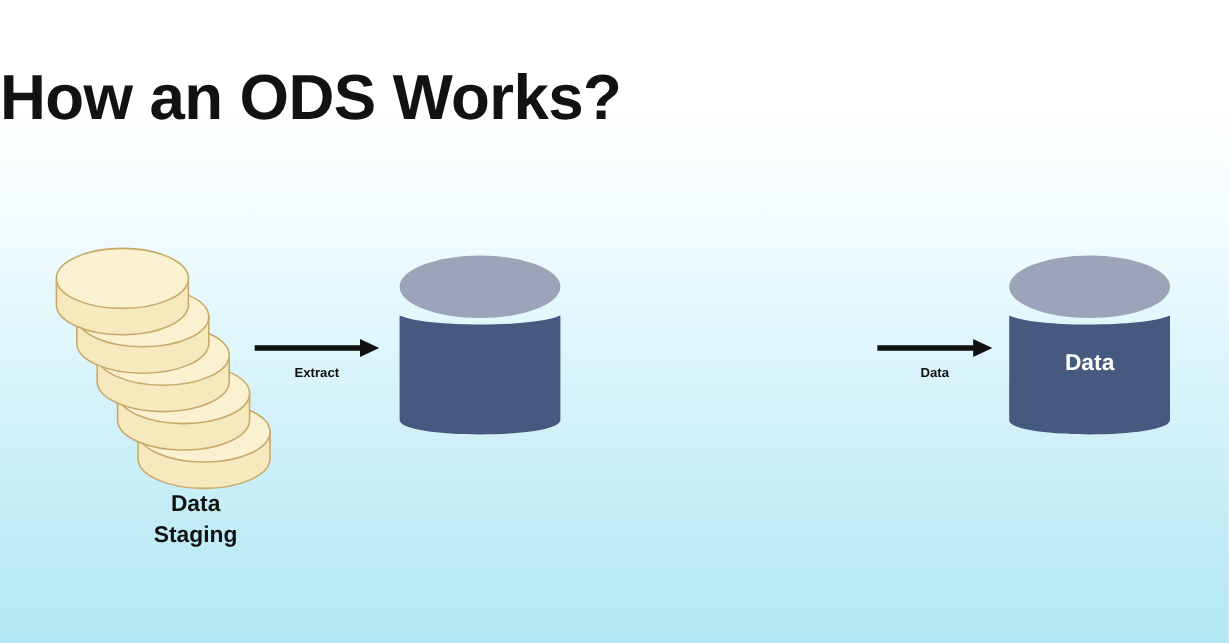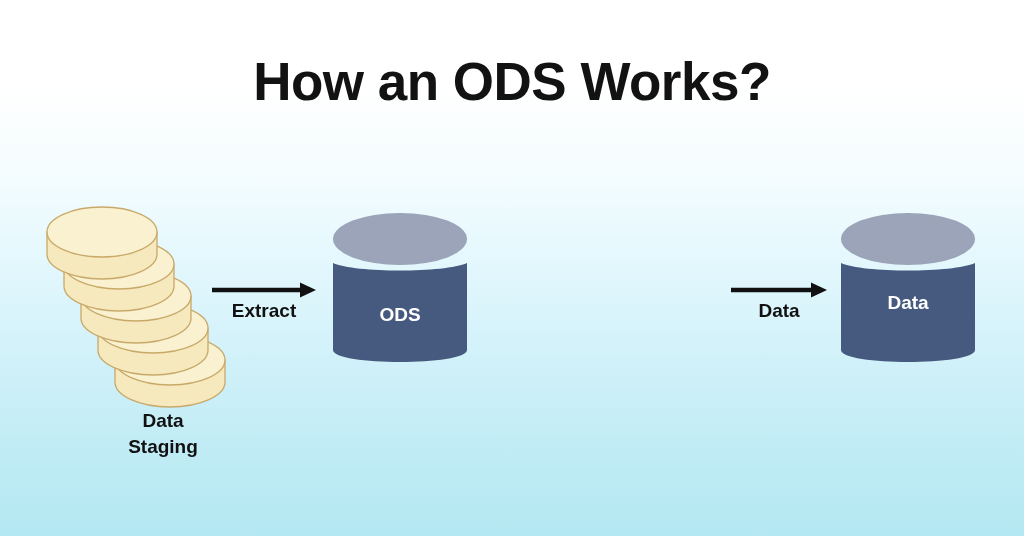--- a/index.html
+++ b/index.html
@@ -28,21 +28,20 @@
         #b4e8f2 100%);
     overflow: hidden;
   }
 
   
   #title {
     position: absolute;
     top: 52px;
     left: 0;
     width: 1024px;
-    text-align: center;
     font-size: 53px;
     line-height: 60px;
     font-weight: 700;
     letter-spacing: -0.5px;
     color: #121212;
     font-family: "Liberation Sans", sans-serif;
     white-space: nowrap;
   }
 
   
@@ -98,21 +97,21 @@
 
   
   .arrow-group { position: absolute; height: 56px; }
   .arrow-line { position: absolute; left: 0; top: 0; display: block; }
   .arrow-label {
     position: absolute;
     left: 0;
     top: 20px;
     width: 100%;
     text-align: center;
-    font-size: 19px;
+    font-size: 11px;
     line-height: 20px;
     font-weight: 700;
     color: #111111;
     white-space: nowrap;
   }
 
   #arrow-extract   { left: 212px; top: 281px; width: 104px; }
   #arrow-transform { left: 474px; top: 281px; width: 100px; }
   #arrow-load      { left: 731px; top: 281px; width: 96px; }
 </style>
@@ -173,21 +172,20 @@
       <polygon points="88,1.5 104,9 88,16.5" fill="#111111"></polygon>
     </svg>
     <div class="arrow-label">Extract</div>
   </div>
 
   <div class="cylinder" id="cyl-ods">
     <svg class="cyl-svg" width="140" height="165" viewBox="0 0 140 165">
       <path d="M3 53 C 25 63, 115 63, 137 53 L137 140 C 137 156, 3 156, 3 140 Z" fill="#46597e"></path>
       <ellipse cx="70" cy="29" rx="67" ry="26" fill="#9ba4b8"></ellipse>
     </svg>
-    <div class="cyl-label">ODS</div>
   </div>
 
 
 
   <div class="arrow-group" id="arrow-load">
     <svg class="arrow-line" width="96" height="18" viewBox="0 0 96 18">
       <line x1="0" y1="9" x2="82" y2="9" stroke="#111111" stroke-width="4.5"></line>
       <polygon points="80,1.5 96,9 80,16.5" fill="#111111"></polygon>
     </svg>
     <div class="arrow-label">Data</div>

